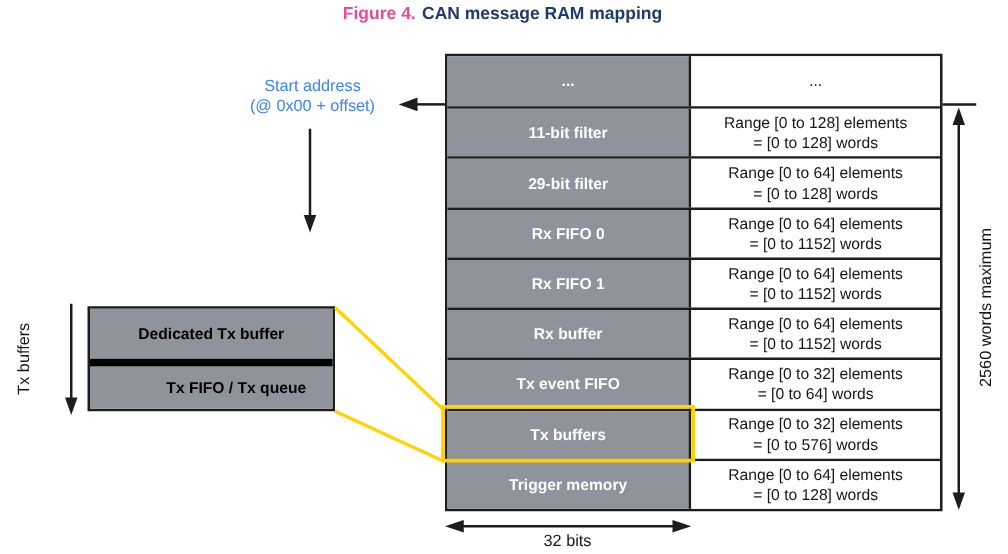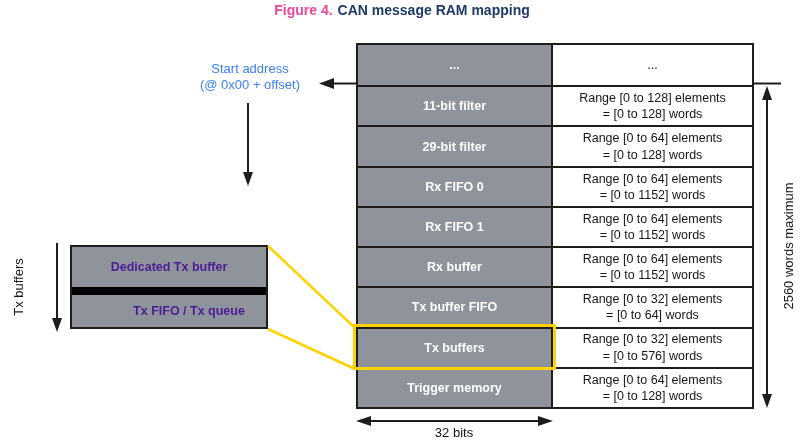--- a/index.html
+++ b/index.html
@@ -39,23 +39,23 @@
   }
 
   
   .tx-box {
     position:absolute; left:70px; top:245px; width:198px; height:84px;
     border:2px solid #1d1d1b; box-sizing:border-box;
     display:grid; grid-template-rows:repeat(2,1fr); z-index:2;
   }
   .tx-box-row {
     background:#8f949c; display:flex; align-items:center; justify-content:center;
-    color:#4c1d95; font-weight:bold; font-size:12.5px;
-  }
-  .tx-box-row + .tx-box-row { border-top:8px solid #000000;padding-left:40px; }
+    color:#000000; font-weight:bold; font-size:12.5px;
+  }
+  .tx-box-row + .tx-box-row { border-top:6px solid #000000;padding-left:40px; }
 
   
   .start-address {
     position:absolute; left:168px; top:61px; width:164px; text-align:center;
     font-size:13px; color:#3b82f6; line-height:1.22;
   }
   .vlabel {
     position:absolute; font-size:13px; color:#161616; text-align:center;
     transform:rotate(-90deg);
   }
@@ -129,21 +129,21 @@
       </div>
     </div>
     <div class="ram-row">
       <div class="section-cell">Rx buffer</div>
       <div class="range-cell">
         <div>Range [0 to 64] elements</div>
         <div>= [0 to 1152] words</div>
       </div>
     </div>
     <div class="ram-row">
-      <div class="section-cell">Tx buffer FIFO</div>
+      <div class="section-cell">Tx event FIFO</div>
       <div class="range-cell">
         <div>Range [0 to 32] elements</div>
         <div>= [0 to 64] words</div>
       </div>
     </div>
     <div class="ram-row">
       <div class="section-cell">Tx buffers</div>
       <div class="range-cell">
         <div>Range [0 to 32] elements</div>
         <div>= [0 to 576] words</div>

